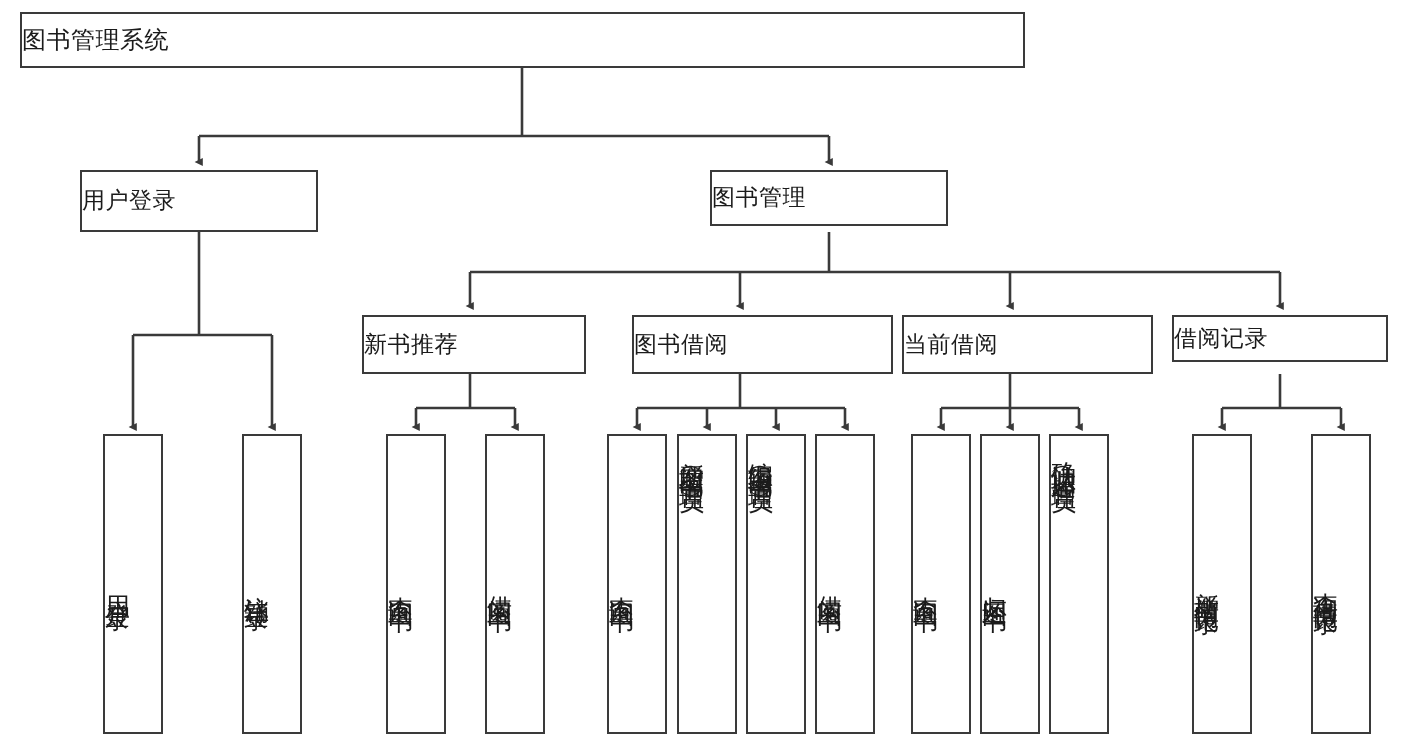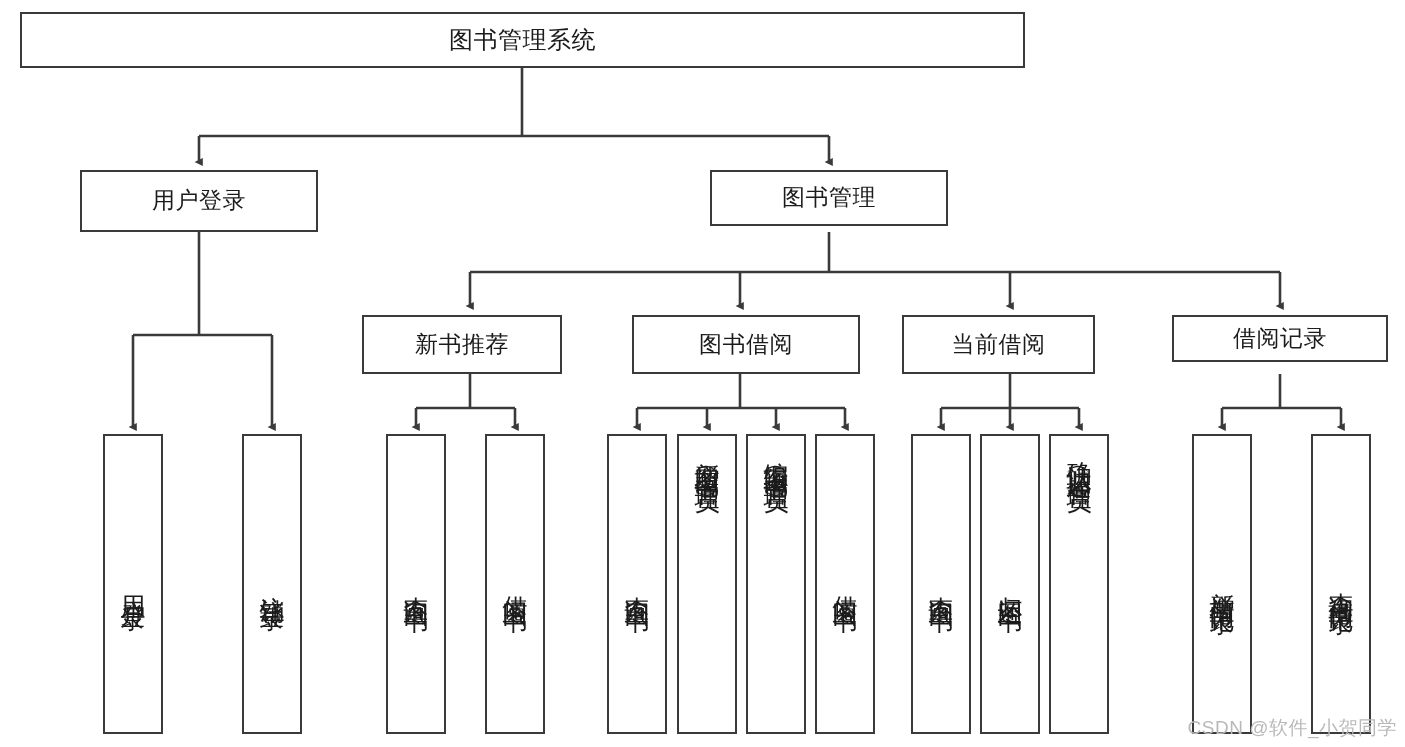--- a/index.html
+++ b/index.html
@@ -21,21 +21,20 @@
     width:1405px; height:747px;
     pointer-events:none;
   }
   .node{
     position:absolute;
     box-sizing:border-box;
     background:#ffffff;
     border:2.5px solid #3a3a3a;
     display:flex;
     align-items:center;
-    justify-content:center;
     color:#1b1b1b;
     z-index:2;
   }
   .node .node-label{
     display:block;
     text-align:center;
     line-height:1.18;
     letter-spacing:0.5px;
     white-space:pre;
   }
@@ -136,27 +135,27 @@
     <span class="node-label">图书管理系统</span>
   </div>
 
   <div class="node horiz" style="left:80px; top:170px; width:238px; height:62px;">
     <span class="node-label">用户登录</span>
   </div>
   <div class="node horiz" style="left:710px; top:170px; width:238px; height:56px;">
     <span class="node-label">图书管理</span>
   </div>
 
-  <div class="node horiz" style="left:362px; top:315px; width:200px; height:59px;">
+  <div class="node horiz" style="left:362px; top:315px; width:224px; height:59px;">
     <span class="node-label">新书推荐</span>
   </div>
-  <div class="node horiz" style="left:632px; top:315px; width:228px; height:59px;">
+  <div class="node horiz" style="left:632px; top:315px; width:261px; height:59px;">
     <span class="node-label">图书借阅</span>
   </div>
-  <div class="node horiz" style="left:902px; top:315px; width:193px; height:59px;">
+  <div class="node horiz" style="left:902px; top:315px; width:251px; height:59px;">
     <span class="node-label">当前借阅</span>
   </div>
   <div class="node horiz" style="left:1172px; top:315px; width:216px; height:47px;">
     <span class="node-label">借阅记录</span>
   </div>
 
   <div class="node vert mid-text" style="left:103px; top:434px; width:60px; height:300px;">
     <span class="node-label">用户登录</span>
   </div>
   <div class="node vert mid-text" style="left:242px; top:434px; width:60px; height:300px;">
@@ -193,15 +192,14 @@
     <span class="node-label">确认归还（管理员）</span>
   </div>
 
   <div class="node vert mid-text" style="left:1192px; top:434px; width:60px; height:300px;">
     <span class="node-label">新增借阅记录</span>
   </div>
   <div class="node vert mid-text" style="left:1311px; top:434px; width:60px; height:300px;">
     <span class="node-label">查询借阅记录</span>
   </div>
 
-  <div class="watermark">CSDN @软件_小贺同学</div>
 
 </div>
 
 </body></html>

